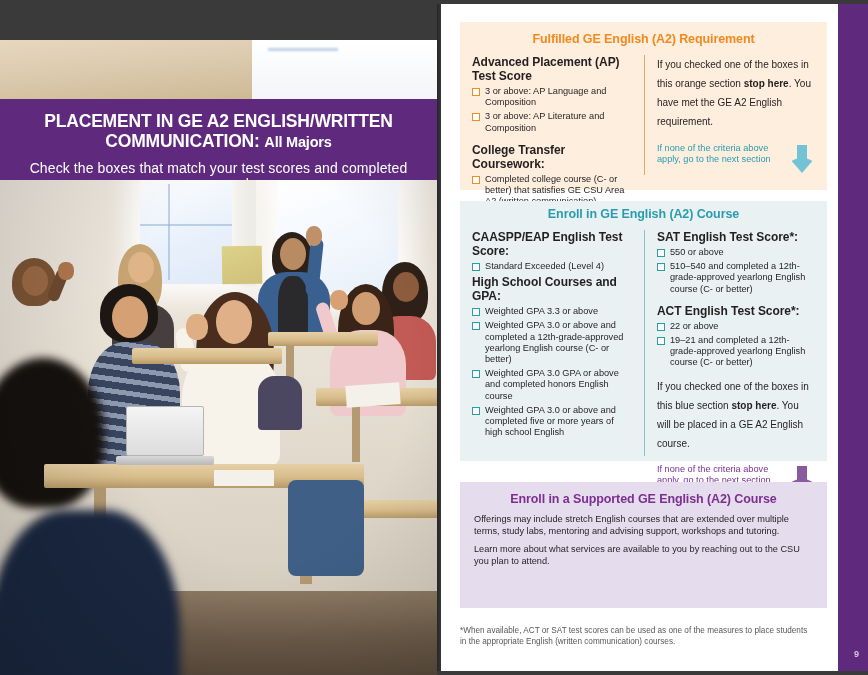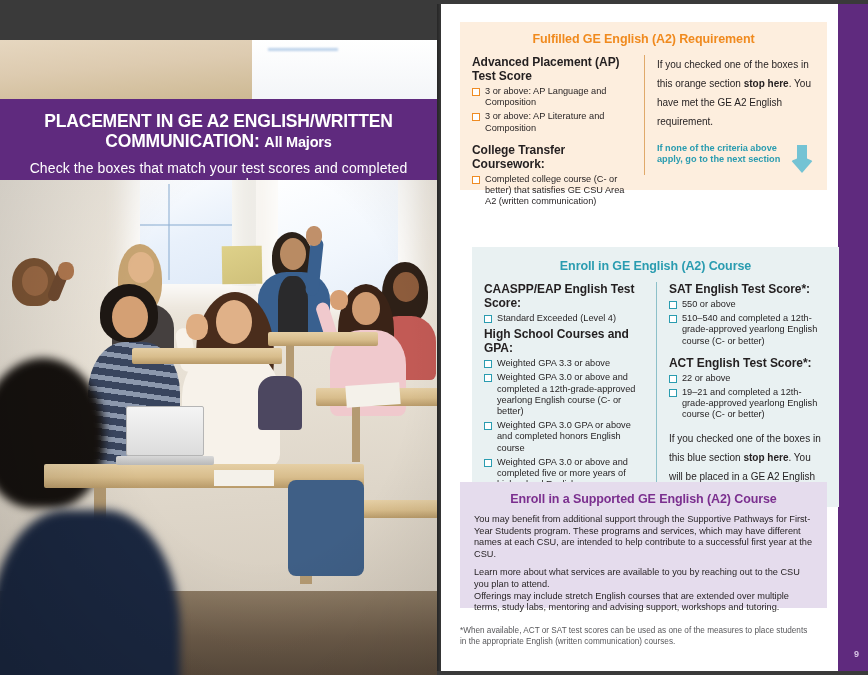--- a/index.html
+++ b/index.html
@@ -157,21 +157,21 @@
   .chk {
     flex: 0 0 auto; width: 8px; height: 8px; margin-top: 2px; margin-right: 5px;
     background: #ffffff;
   }
   .chk-o { border: 1.2px solid #ef8b22; }
   .chk-b { border: 1.2px solid #2a9cb0; }
   .chk-txt { font-size: 9.2px; line-height: 11.2px; color: #231f20; }
 
   .note { font-size: 10px; line-height: 19px; color: #231f20; }
   .note b { font-weight: bold; }
-  .cta { font-size: 9.2px; line-height: 11.4px; font-weight: bold; }
+  .cta { font-size: 9.2px; line-height: 11.4px; font-weight: normal; }
   .cta-blue { color: #2a9cb0; }
   .cta-purple { color: #7b2f8f; }
 
   .arrow { position: relative; width: 26px; height: 28px; }
   .arrow .stem { position: absolute; left: 8px; top: 0; width: 10px; height: 14px; }
   .arrow .head {
     position: absolute; left: 0; top: 13px;
     width: 0; height: 0;
     border-left: 13px solid transparent;
     border-right: 13px solid transparent;
@@ -327,21 +327,21 @@
             </div>
             <div class="arrow a-teal" style="margin-left:4px; margin-top:2px;">
               <div class="stem"></div>
               <div class="head"></div>
             </div>
           </div>
         </div>
       </div>
     </div>
 
-    <div class="box box-blue" style="left:31px; top:197px; height:260px; padding:12px 12px 12px;margin-top:46px;">
+    <div class="box box-blue" style="left:19px; top:197px; height:260px; padding:6px 12px 12px;">
       <div class="box-title t-blue" style="margin-bottom:9px;">Enroll in GE English (A2) Course</div>
 
       <div class="cols">
         <div class="col-l">
 
           <div class="grp-title">CAASPP/EAP English Test Score:</div>
           <div class="chk-row">
             <span class="chk chk-b"></span>
             <span class="chk-txt">Standard Exceeded (Level 4)</span>
           </div>
@@ -402,21 +402,20 @@
               <div class="stem"></div>
               <div class="head"></div>
             </div>
           </div>
         </div>
       </div>
     </div>
 
     <div class="box box-purple" style="left:19px; top:478px; height:126px; padding:10px 14px 10px;">
       <div class="box-title t-purple" style="margin-bottom:8px;">Enroll in a Supported GE English (A2) Course</div>
-      <div class="ptxt">You may benefit from additional support through the Supportive Pathways for First-Year Students program. These programs and services, which may have different names at each CSU, are intended to help contribute to a successful first year at the CSU.</div>
+      <div class="ptxt">Offerings may include stretch English courses that are extended over multiple terms, study labs, mentoring and advising support, workshops and tutoring.</div>
       <div class="ptxt" style="margin-bottom:0;">Learn more about what services are available to you by reaching out to the CSU you plan to attend.</div>
-      <div class="ptxt">Offerings may include stretch English courses that are extended over multiple terms, study labs, mentoring and advising support, workshops and tutoring.</div>
     </div>
 
     <div class="footnote" style="position:absolute; left:19px; top:622px; width:350px;">*When available, ACT or SAT test scores can be used as one of the measures to place students in the appropriate English (written communication) courses.</div>
   </div>
 
 </div>
 
 </body></html>

